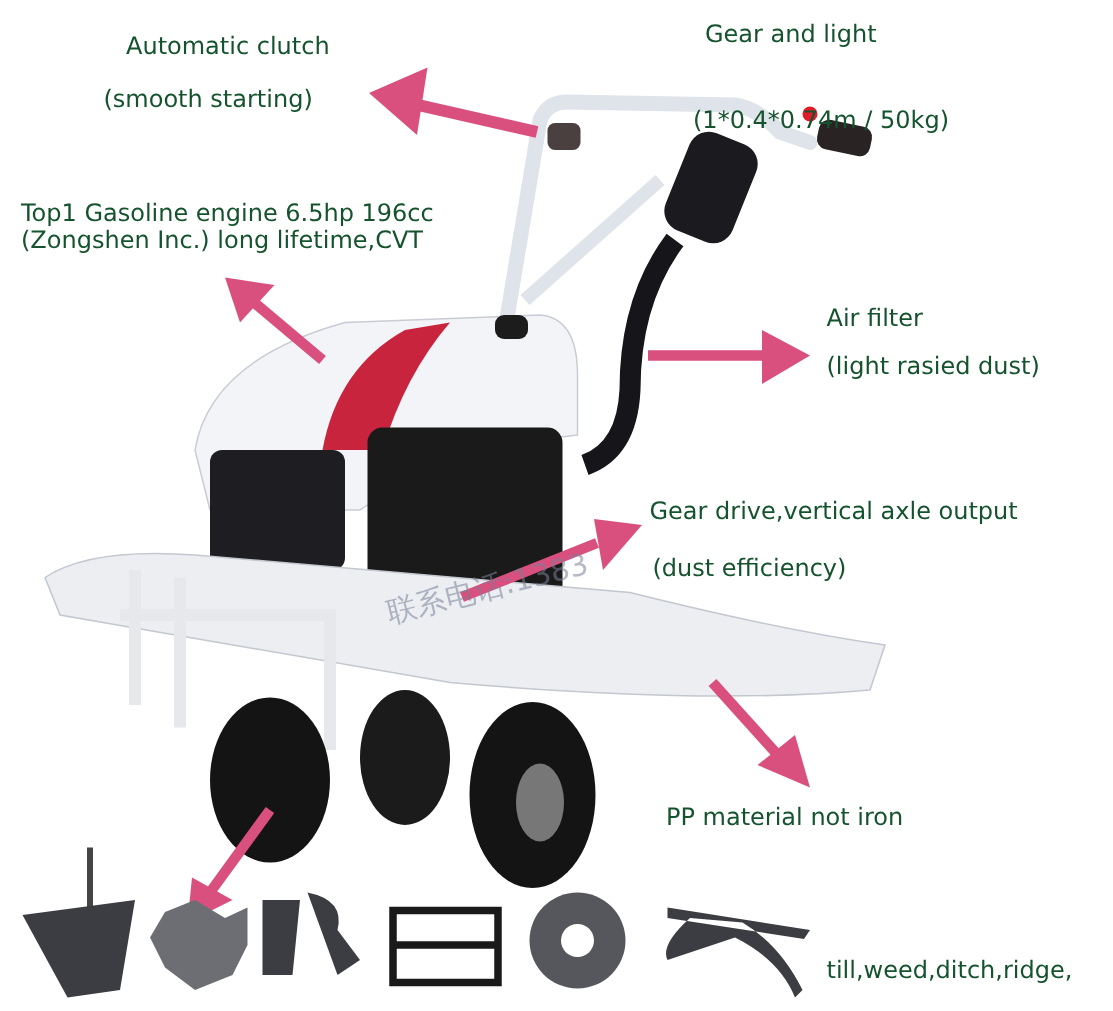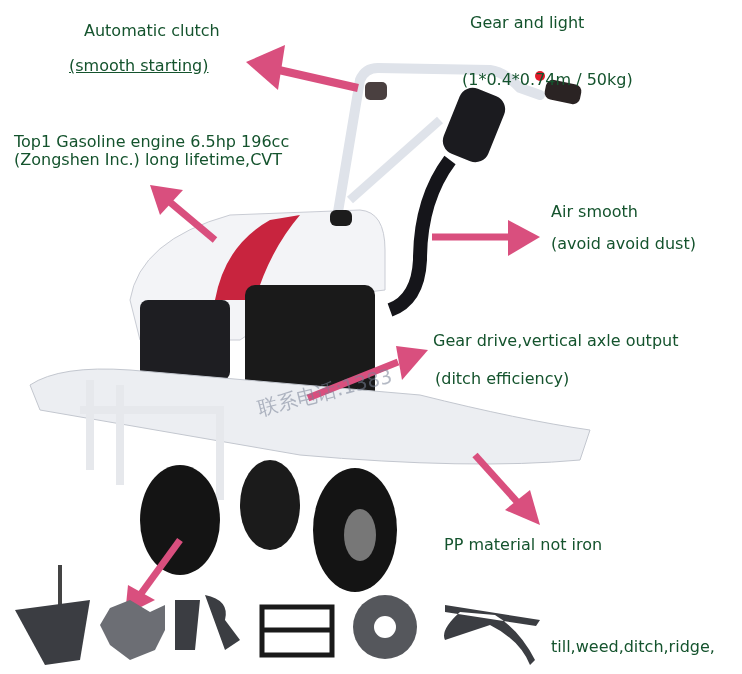--- a/index.html
+++ b/index.html
@@ -84,30 +84,30 @@
         </g>
       <g>
           <path d="M445 605 L540 620 L536 626 L445 612 Z M460 612 Q440 630 445 640 L490 625 Q520 640 530 665 L535 660 Q520 630 495 615 Z"></path>
         </g>
     </g>
   </svg>
 
   <div class="watermark">联系电话:1383</div>
 
   <div class="lbl" style="left:84px;top:21px;">Automatic clutch</div>
-  <div class="lbl" style="left:69px;top:56px;text-decoration:underline;">(smooth starting)</div>
+  <div class="lbl" style="left:69px;top:56px;">(smooth starting)</div>
 
   <div class="lbl" style="left:470px;top:13px;">Gear and light</div>
   <div class="lbl" style="left:462px;top:46px;margin-top:24px;">(1*0.4*0.74m / 50kg)</div>
 
   <div class="lbl" style="left:14px;top:116px;margin-top:16px;">Top1 Gasoline engine  6.5hp 196cc</div>
   <div class="lbl" style="left:14px;top:150px;">(Zongshen Inc.) long lifetime,CVT</div>
 
-  <div class="lbl" style="left:551px;top:202px;">Air smooth</div>
-  <div class="lbl" style="left:551px;top:234px;">(avoid avoid dust)</div>
+  <div class="lbl" style="left:551px;top:202px;">Air filter</div>
+  <div class="lbl" style="left:551px;top:234px;">(light rasied dust)</div>
 
   <div class="lbl" style="left:433px;top:331px;">Gear drive,vertical axle output</div>
-  <div class="lbl" style="left:435px;top:369px;">(ditch efficiency)</div>
+  <div class="lbl" style="left:435px;top:369px;">(dust efficiency)</div>
 
   <div class="lbl" style="left:444px;top:535px;">PP material not iron</div>
 
   <div class="lbl" style="left:551px;top:637px;">till,weed,ditch,ridge,</div>
 </div>
 
 </body></html>

